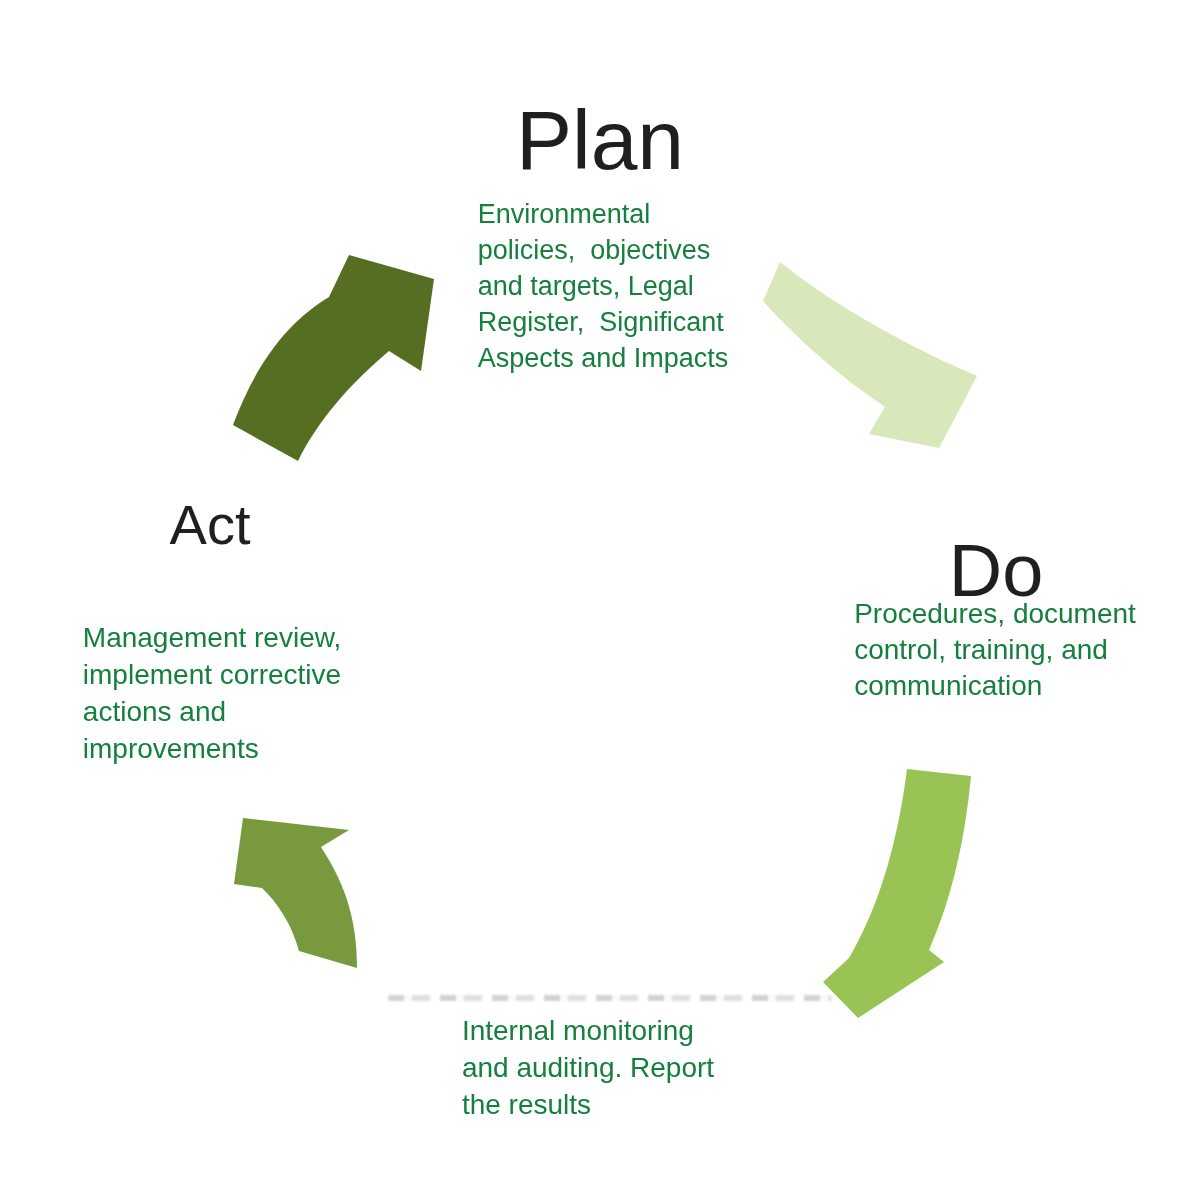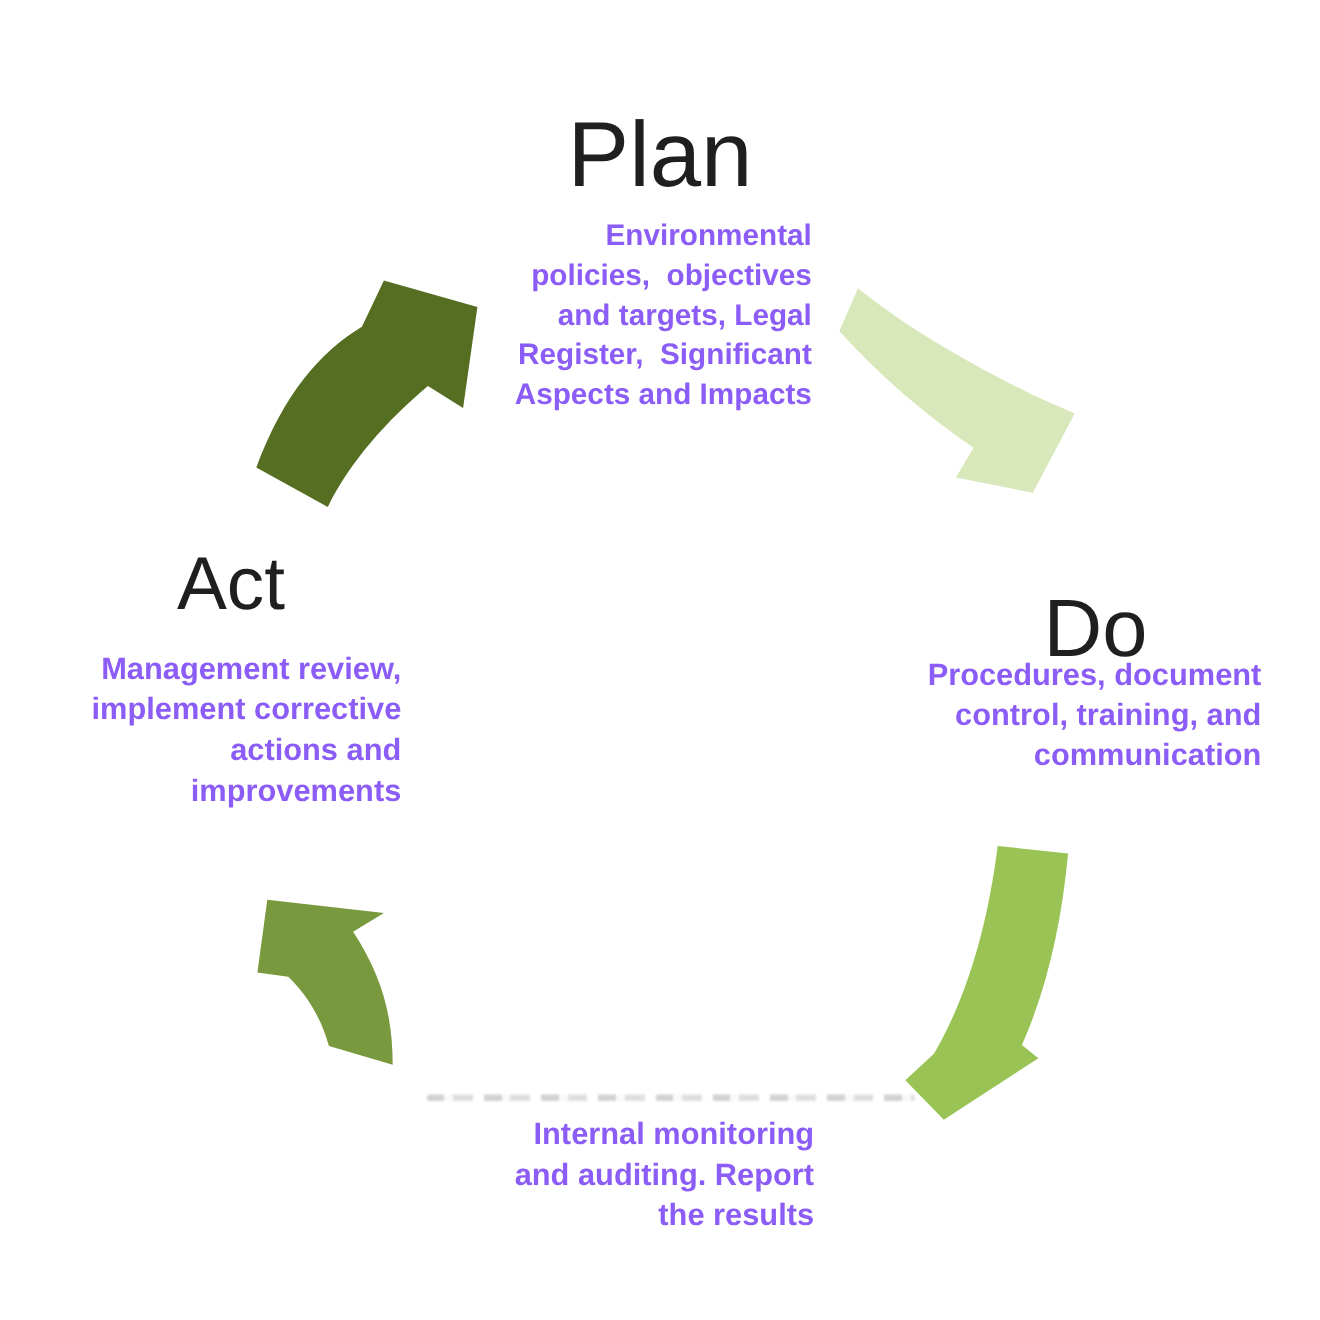--- a/index.html
+++ b/index.html
@@ -4,42 +4,42 @@
 <style>
   html, body {
     margin: 0;
     padding: 0;
     width: 1200px;
     height: 1200px;
     background: #ffffff;
     overflow: hidden;
     font-family: "Liberation Sans", sans-serif;
   }
-  .stage-wrap { position: absolute; transform: translateX(-50%); text-align: right; }
+  .stage-wrap { position: absolute; transform: translateX(-50%); text-align: left; }
   .stage-heading {
     color: #1f1f1f;
     font-weight: 400;
     line-height: 1;
     white-space: pre;
     letter-spacing: 0px;
   }
   .stage-body {
-    color: #8b5cf6;
-    font-weight: 700;
+    color: #15803d;
+    font-weight: 400;
     font-size: 28px;
     line-height: 36px;
     white-space: pre;
   }
   #plan-heading    { left: 600px; top:  98px; font-size: 84px; }
   #plan-body       { left: 603px; top: 196px; font-size: 27px; }
   #do-heading      { left: 996px; top: 534px; font-size: 74px; }
   #do-body         { left: 995px; top: 596px; }
-  #act-heading     { left: 210px; top: 497px; font-size: 68px; }
-  #act-body        { left: 212px; top: 589px; line-height: 37px; margin-left: 12px; }
-  #check-body      { left: 604px; top: 1012px; line-height: 37px; }
+  #act-heading     { left: 210px; top: 497px; font-size: 56px; }
+  #act-body        { left: 212px; top: 619px; line-height: 37px; }
+  #check-body      { left: 588px; top: 1012px; line-height: 37px; }
   #cycle-svg { position: absolute; left: 0; top: 0; }
   #crop-artifact {
     position: absolute;
     left: 388px; top: 995px;
     width: 444px; height: 6px;
     background: repeating-linear-gradient(90deg,
       rgba(125,125,125,0.34) 0px 16px,
       rgba(200,200,200,0.10) 16px 24px,
       rgba(140,140,140,0.28) 24px 42px,
       rgba(255,255,255,0.0) 42px 52px);

